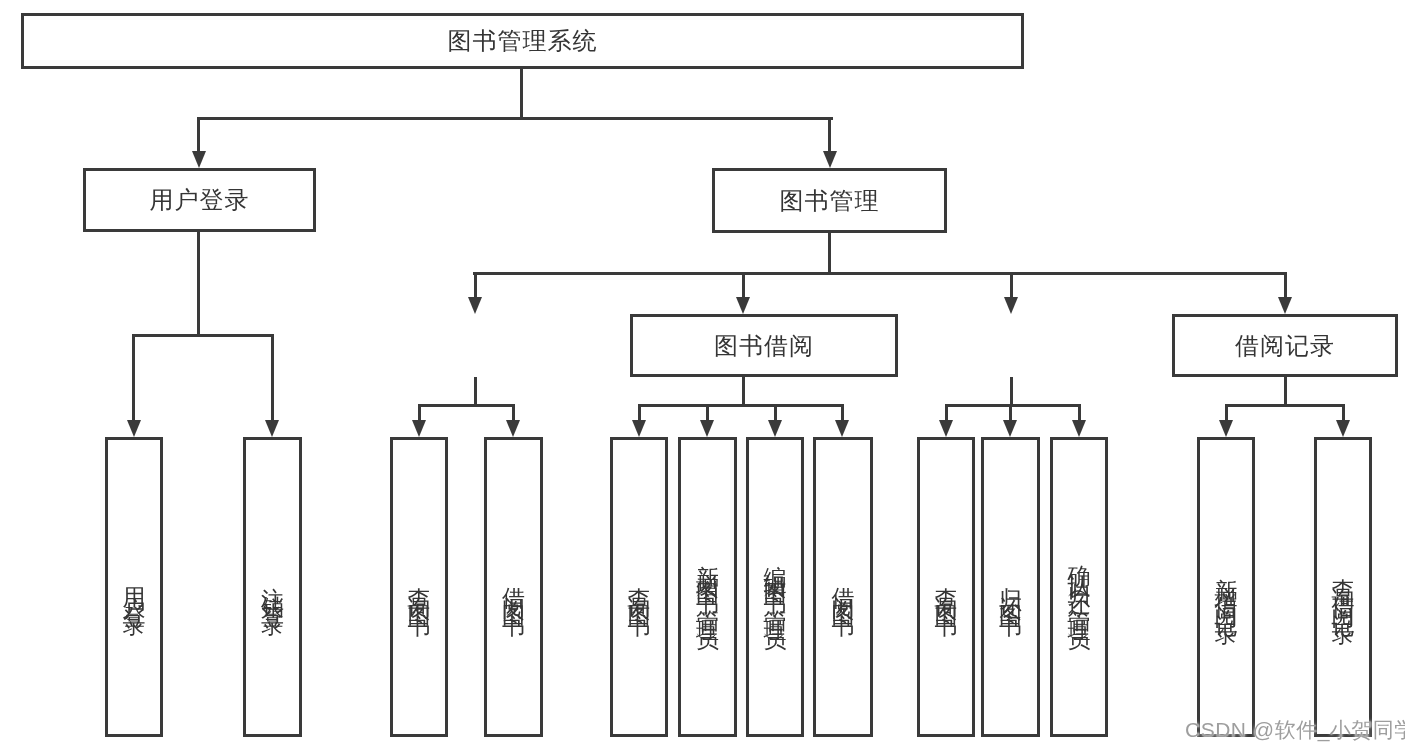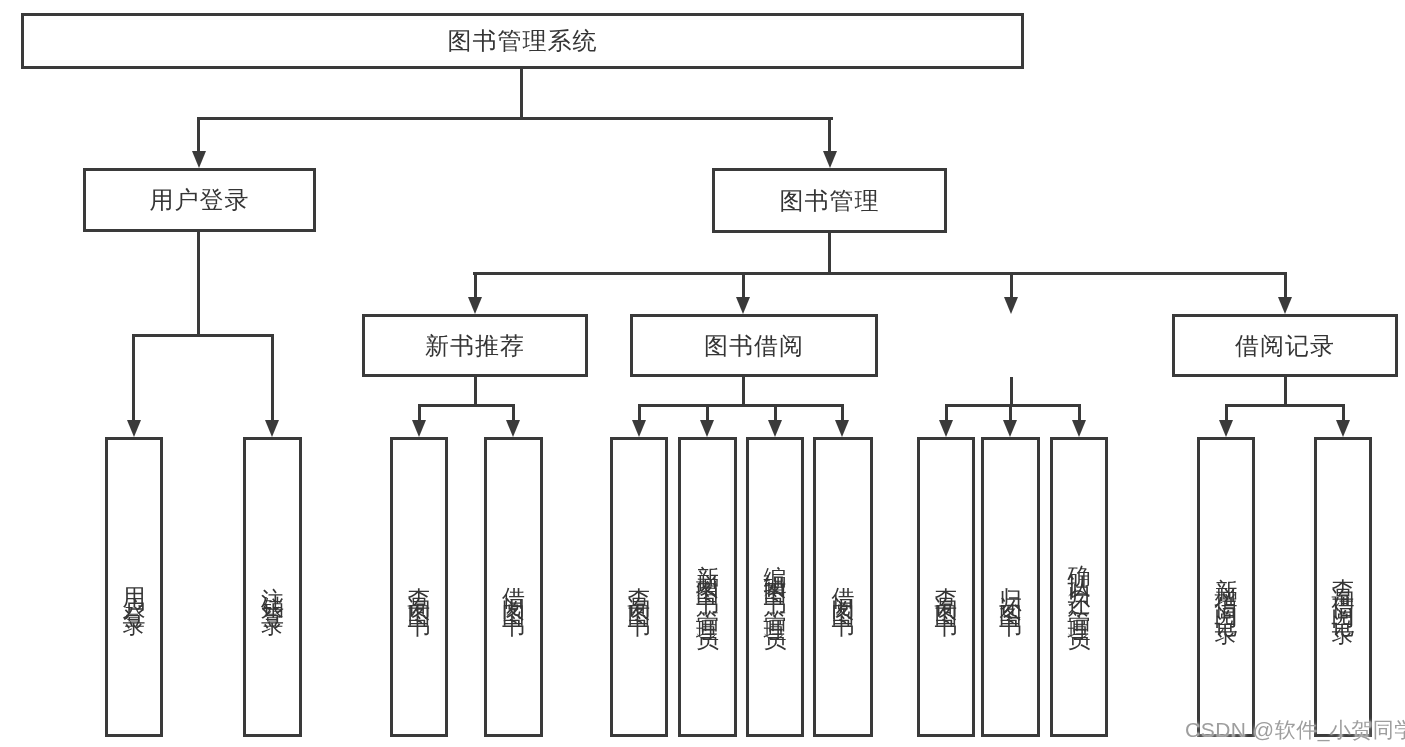--- a/index.html
+++ b/index.html
@@ -87,22 +87,21 @@
   <div class="hline" style="left:473px;top:272px;width:814px;height:3px"></div>
   <div class="vline" style="left:474px;top:272px;width:3px;height:27px"></div>
   <div class="arrowhead" style="left:468px;top:297px"></div>
   <div class="vline" style="left:742px;top:272px;width:3px;height:27px"></div>
   <div class="arrowhead" style="left:736px;top:297px"></div>
   <div class="vline" style="left:1010px;top:272px;width:3px;height:27px"></div>
   <div class="arrowhead" style="left:1004px;top:297px"></div>
   <div class="vline" style="left:1284px;top:272px;width:3px;height:27px"></div>
   <div class="arrowhead" style="left:1278px;top:297px"></div>
 
-  <div class="box" style="left:362px;top:314px;width:226px;height:63px">新书推荐</div>
-  <div class="box" style="left:630px;top:314px;width:248px;height:63px">图书借阅</div>
+  <div class="box" style="left:630px;top:314px;width:268px;height:63px">图书借阅</div>
   <div class="box" style="left:1172px;top:314px;width:226px;height:63px">借阅记录</div>
 
   <div class="vline" style="left:474px;top:377px;width:3px;height:30px"></div>
   <div class="hline" style="left:418px;top:404px;width:97px;height:3px"></div>
   <div class="vline" style="left:418px;top:404px;width:3px;height:18px"></div>
   <div class="arrowhead" style="left:412px;top:420px"></div>
   <div class="vline" style="left:512px;top:404px;width:3px;height:18px"></div>
   <div class="arrowhead" style="left:506px;top:420px"></div>
 
   <div class="vline" style="left:742px;top:377px;width:3px;height:30px"></div>

